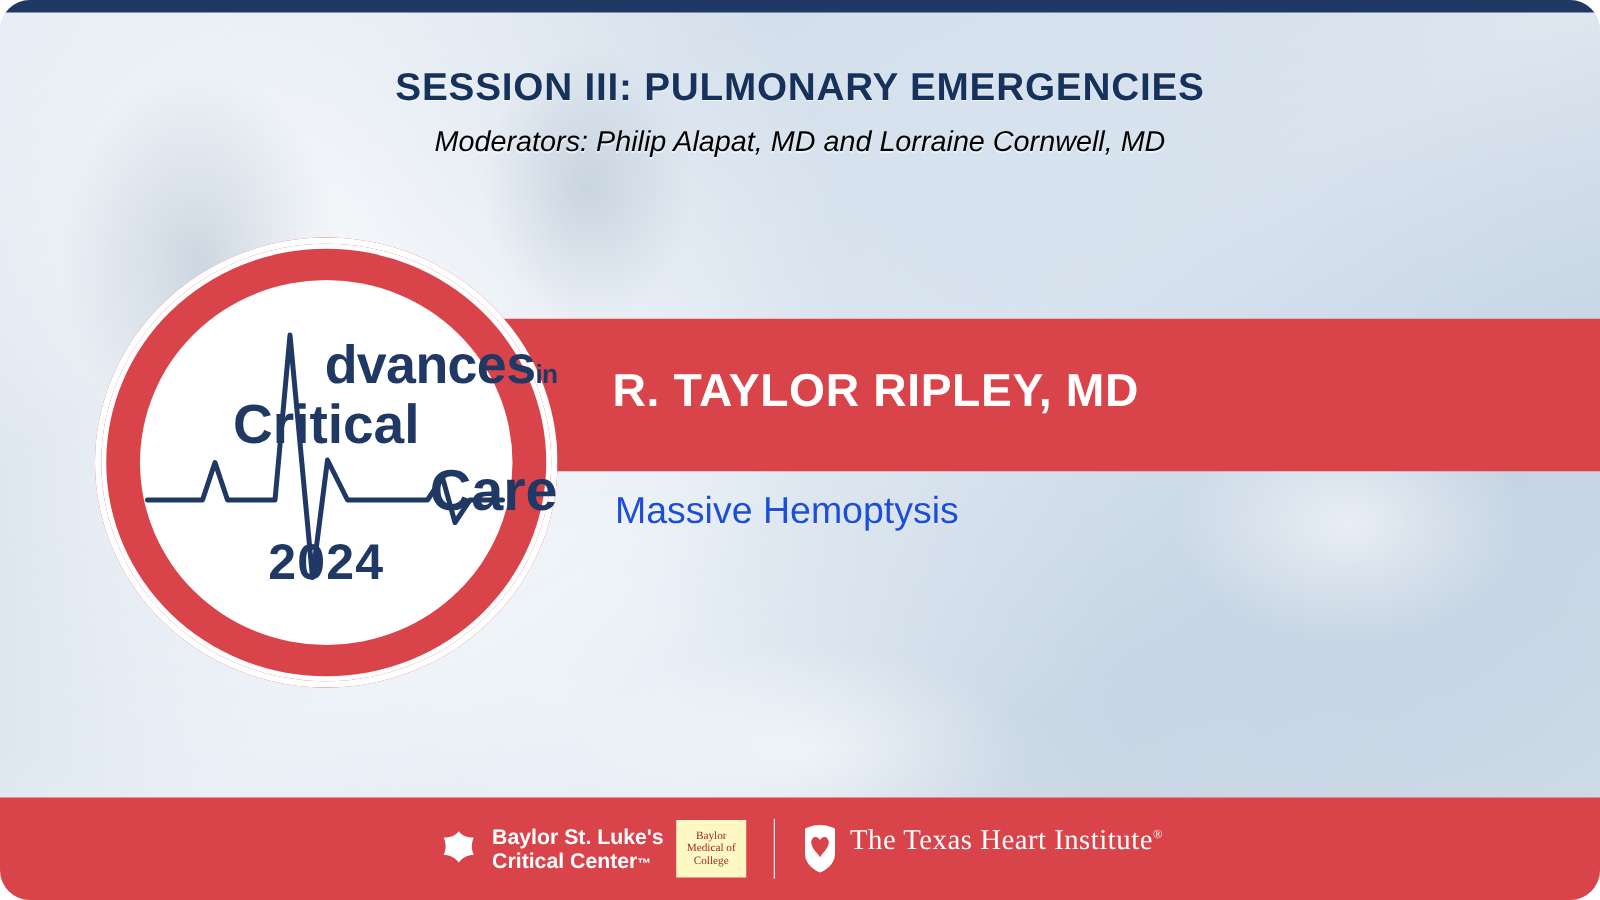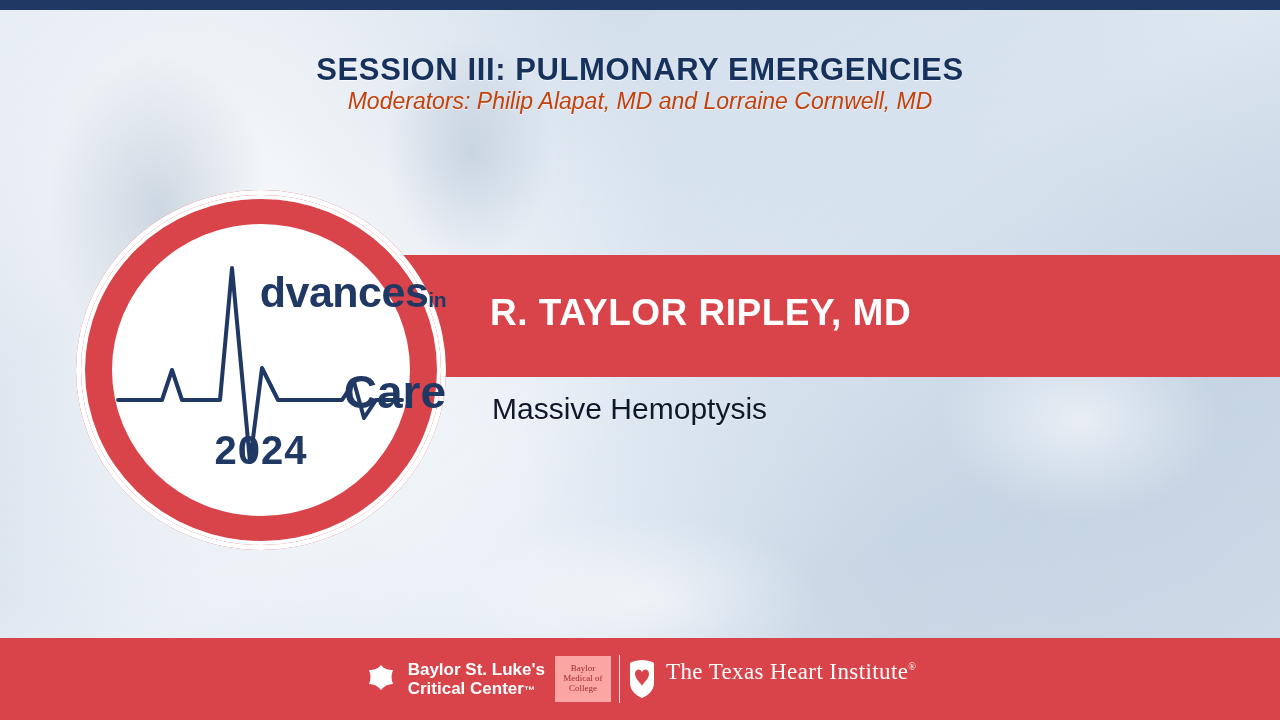--- a/index.html
+++ b/index.html
@@ -9,20 +9,21 @@
   }
   body {
     font-family: "Liberation Sans", sans-serif;
   }
   .slide {
     position: relative;
     width: 1280px;
     height: 720px;
     overflow: hidden;
     background: #e9eef3;
+    border-radius: 24px;
   }
   
   .bg {
     position: absolute;
     inset: 0;
     background:
       radial-gradient(circle at 18% 30%, rgba(255,255,255,0.85) 0%, rgba(255,255,255,0) 38%),
       radial-gradient(circle at 62% 18%, rgba(214,226,238,0.9) 0%, rgba(214,226,238,0) 45%),
       radial-gradient(circle at 88% 62%, rgba(196,211,227,0.85) 0%, rgba(196,211,227,0) 50%),
       radial-gradient(circle at 35% 78%, rgba(236,242,248,0.95) 0%, rgba(236,242,248,0) 45%),
@@ -57,21 +58,22 @@
     font-size: 31px;
     font-weight: bold;
     letter-spacing: 0.6px;
     color: #16325c;
     margin: 0;
     text-shadow: 0 1px 1px rgba(255,255,255,0.7);
   }
   .session-moderators {
     font-size: 23px;
     font-style: italic;
-    color: #c2410c;
+    color: #000000;
+    margin-top: 12px;
     text-shadow: 0 1px 1px rgba(255,255,255,0.7);
   }
 
   
   .speaker-banner {
     position: absolute;
     left: 300px;
     top: 255px;
     width: 980px;
     height: 122px;
@@ -85,21 +87,21 @@
     color: #ffffff;
     font-size: 37px;
     font-weight: bold;
     letter-spacing: 0.5px;
   }
   .talk-title {
     position: absolute;
     left: 492px;
     top: 392px;
     width: 760px;
-    color: #0f172a;
+    color: #1d4ed8;
     font-size: 30px;
     font-weight: normal;
     text-shadow: 0 1px 1px rgba(255,255,255,0.6);
   }
 
   
   .logo-wrap {
     position: absolute;
     left: 76px;
     top: 190px;
@@ -192,40 +194,40 @@
     bottom: 0;
     height: 82px;
     background: #d9434a;
     display: flex;
     align-items: center;
     justify-content: center;
   }
   .sponsors {
     display: flex;
     align-items: center;
-    gap: 8px;
+    gap: 22px;
     color: #ffffff;
   }
   .sponsor-baylor {
     display: flex;
     align-items: center;
     gap: 10px;
   }
   .baylor-text {
     line-height: 1.12;
     font-size: 17px;
     font-weight: bold;
     text-align: left;
   }
   .baylor-text .small {
     font-size: 11px;
     font-weight: bold;
   }
   .bcm-box {
-    background: #fca5a5;
+    background: #fef9c3;
     color: #9e2a2b;
     width: 52px;
     height: 46px;
     display: flex;
     flex-direction: column;
     align-items: center;
     justify-content: center;
     font-family: "Liberation Serif", serif;
     font-size: 9px;
     line-height: 1.1;
@@ -272,20 +274,21 @@
   <div class="logo-wrap">
     <div class="logo-ring"></div>
     <div class="logo-inner"></div>
     <svg class="ekg" viewBox="0 0 300 230">
       <polyline points="8,150 52,150 62,120 72,150 110,150 122,18 140,212 152,118 168,150 232,150 244,132 254,168 266,150 292,150" fill="none" stroke="#1f3864" stroke-width="4" stroke-linejoin="round" stroke-linecap="round"></polyline>
     </svg>
     <div class="logo-text">
       <div class="logo-line1">
         <span>dvances</span><span class="sub">in</span>
       </div>
+      <div class="logo-line2">Critical</div>
       <div class="logo-line3">Care</div>
       <div class="logo-year">2024</div>
     </div>
   </div>
 
   <div class="bottombar">
     <div class="sponsors">
       <div class="sponsor-baylor">
         <svg width="34" height="34" viewBox="0 0 34 34">
           <path d="M17 3 C20 7, 24 8, 29 8 C27 13, 27 17, 29 22 C24 22, 20 24, 17 28 C14 24, 10 22, 5 22 C7 17, 7 13, 5 8 C10 8, 14 7, 17 3 Z" fill="#ffffff"></path>

